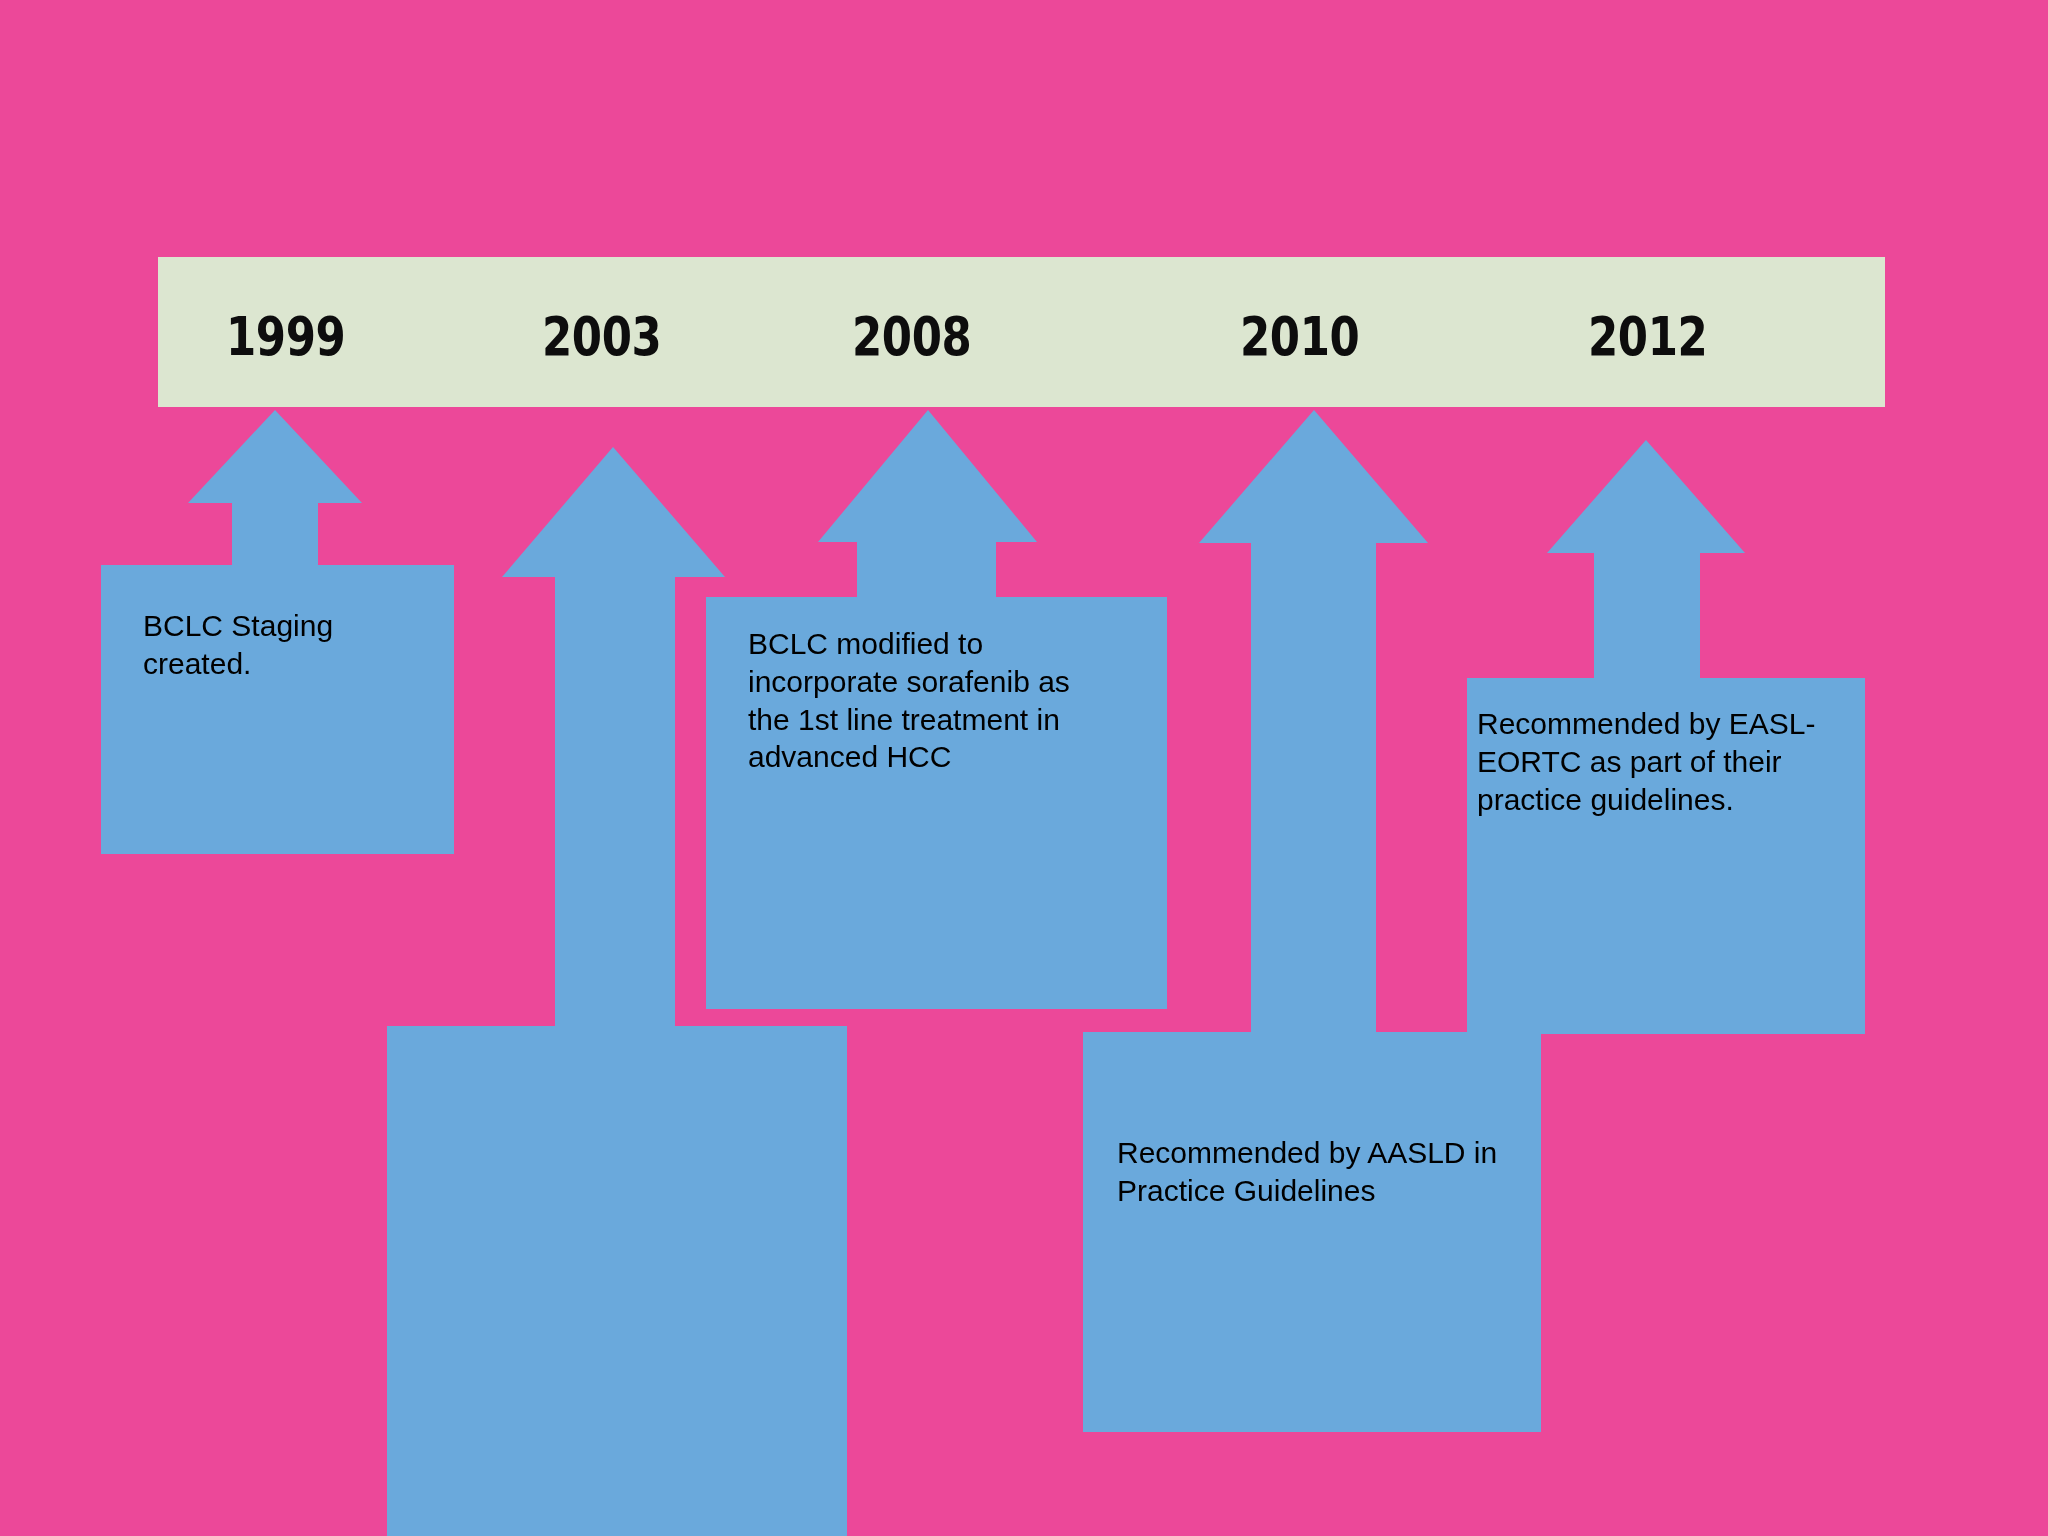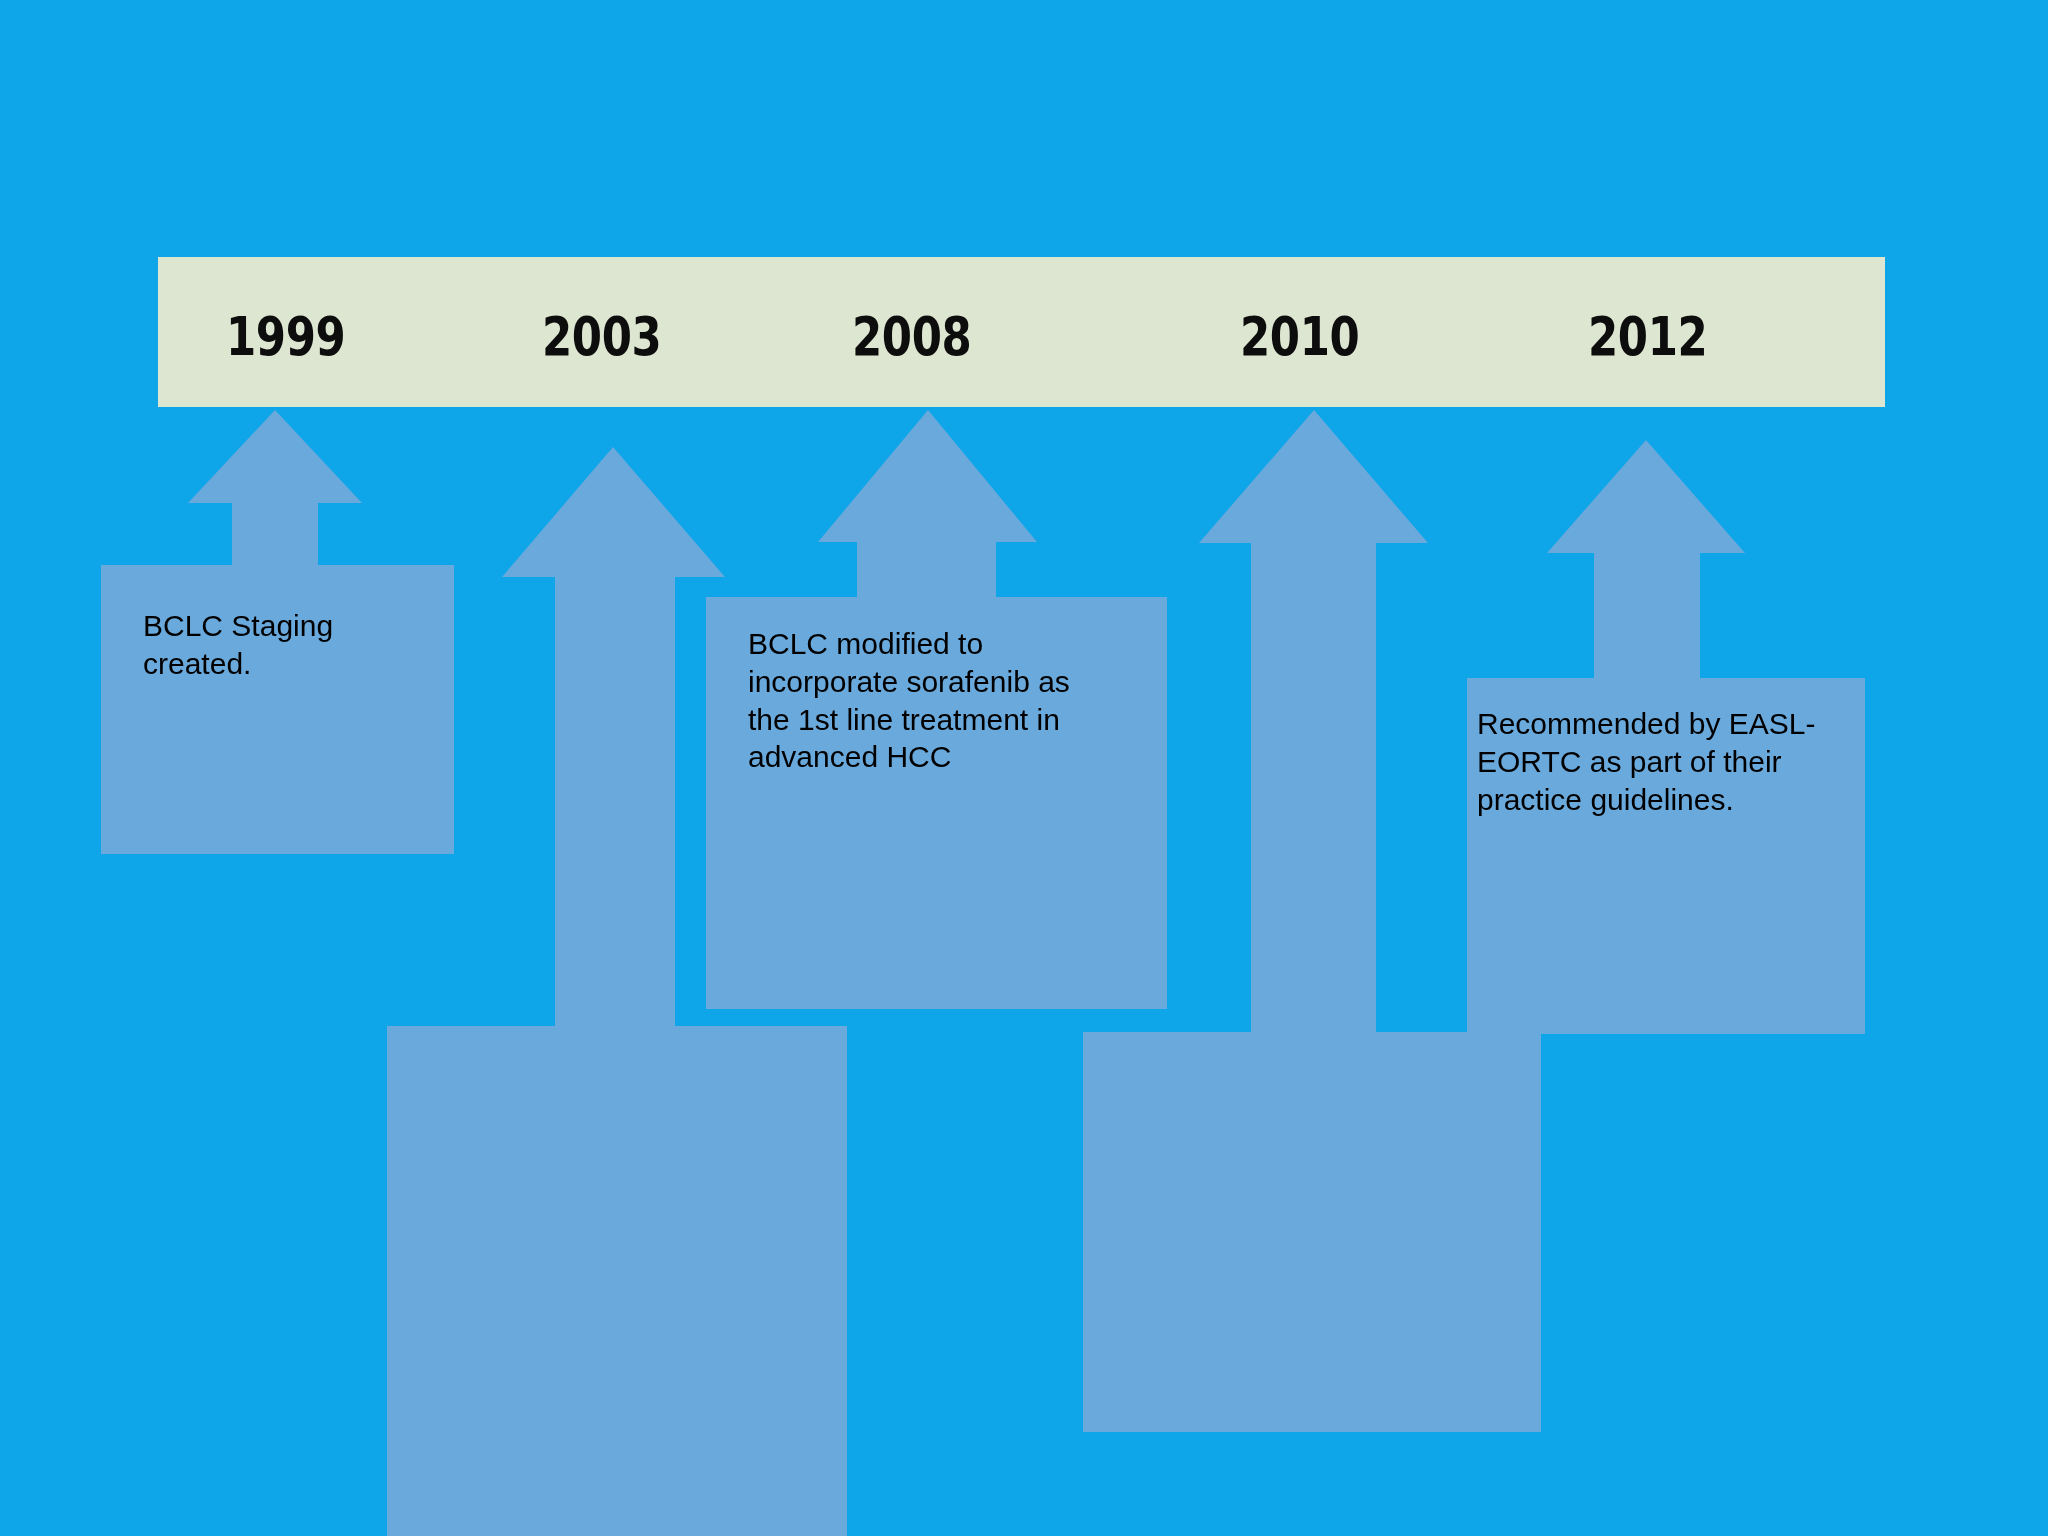--- a/index.html
+++ b/index.html
@@ -10,21 +10,21 @@
   body {
     width: 2048px;
     height: 1536px;
     overflow: hidden;
     font-family: "Liberation Sans", sans-serif;
   }
   #slide {
     position: relative;
     width: 2048px;
     height: 1536px;
-    background: #0ea5e9;
+    background: #ec4899;
   }
   #shapes {
     position: absolute;
     left: 0;
     top: 0;
     width: 2048px;
     height: 1536px;
   }
   .year-label {
     position: absolute;
@@ -87,16 +87,17 @@
 
   <div class="year-label" style="left:1240px; top:310px;">2010</div>
 
   <div class="year-label" style="left:1588px; top:310px;">2012</div>
 
   <div class="callout-text" style="left:143px; top:607px; width:300px;">BCLC Staging created.</div>
 
 
   <div class="callout-text" style="left:748px; top:625px; width:360px;">BCLC modified to incorporate sorafenib as the 1st line treatment in advanced HCC</div>
 
+  <div class="callout-text" style="left:1117px; top:1134px; width:400px;">Recommended by AASLD in Practice Guidelines</div>
 
   <div class="callout-text" style="left:1477px; top:705px; width:350px;">Recommended by EASL-EORTC as part of their practice guidelines.</div>
 
 </div>
 
 </body></html>

